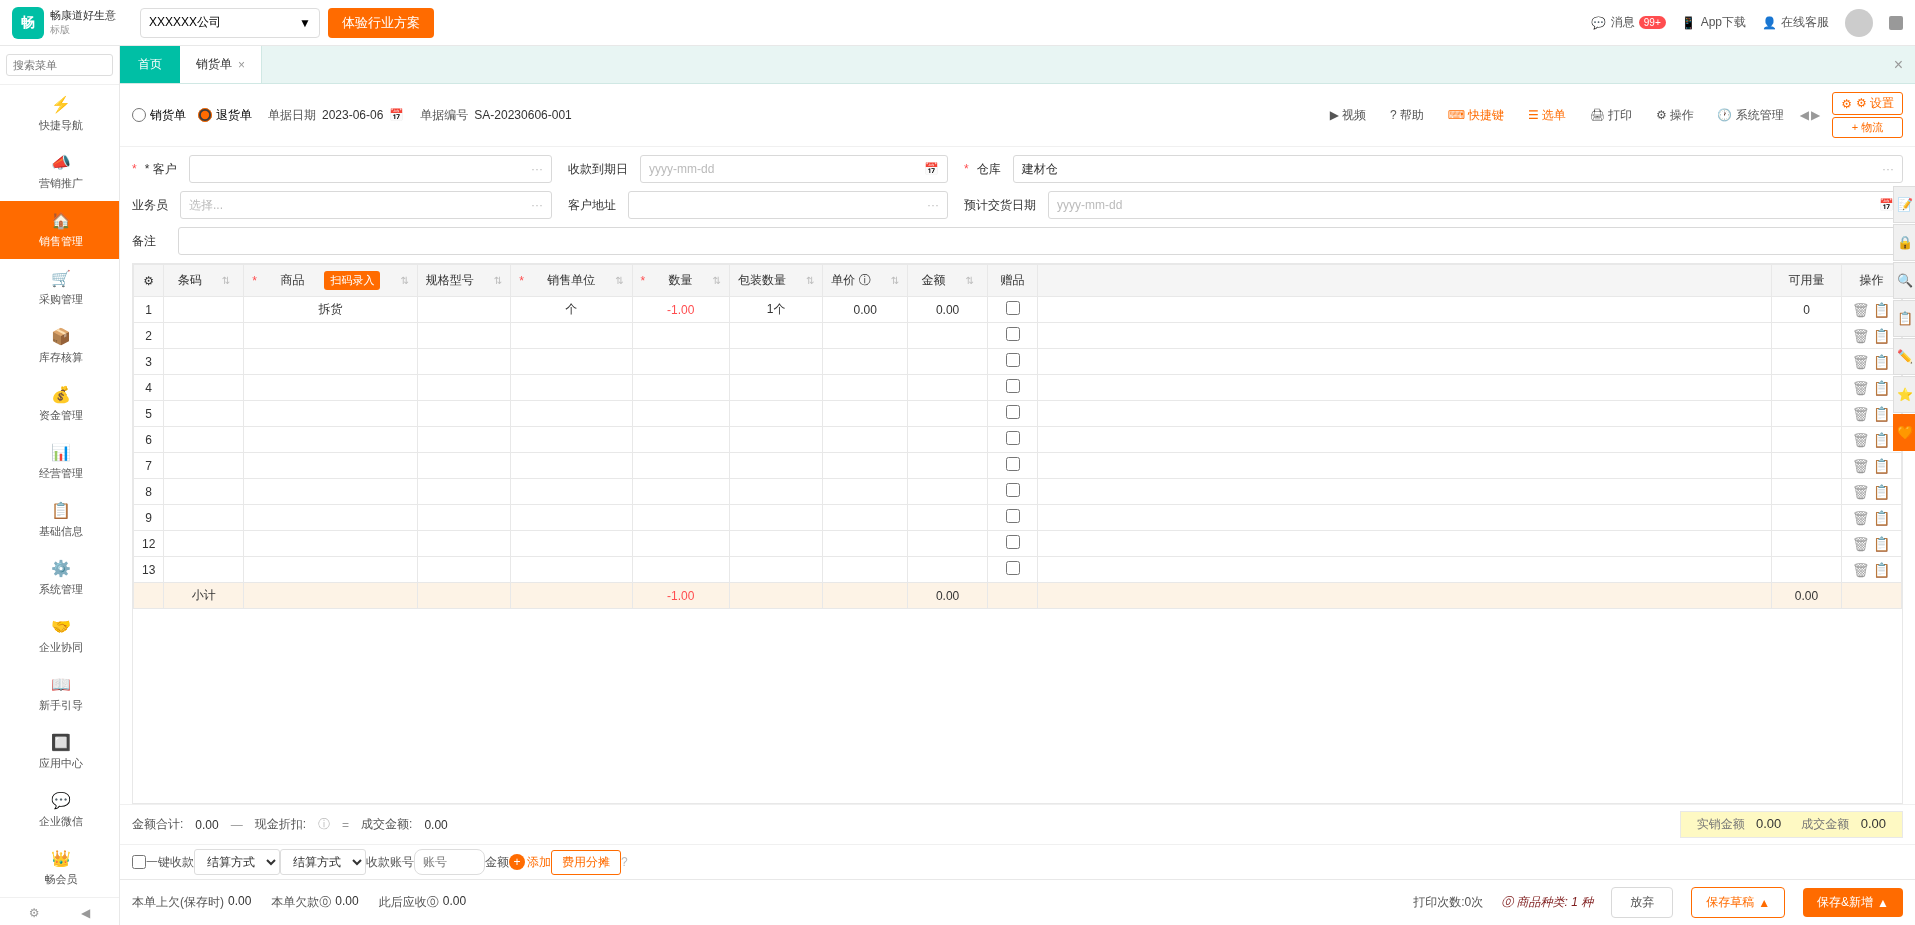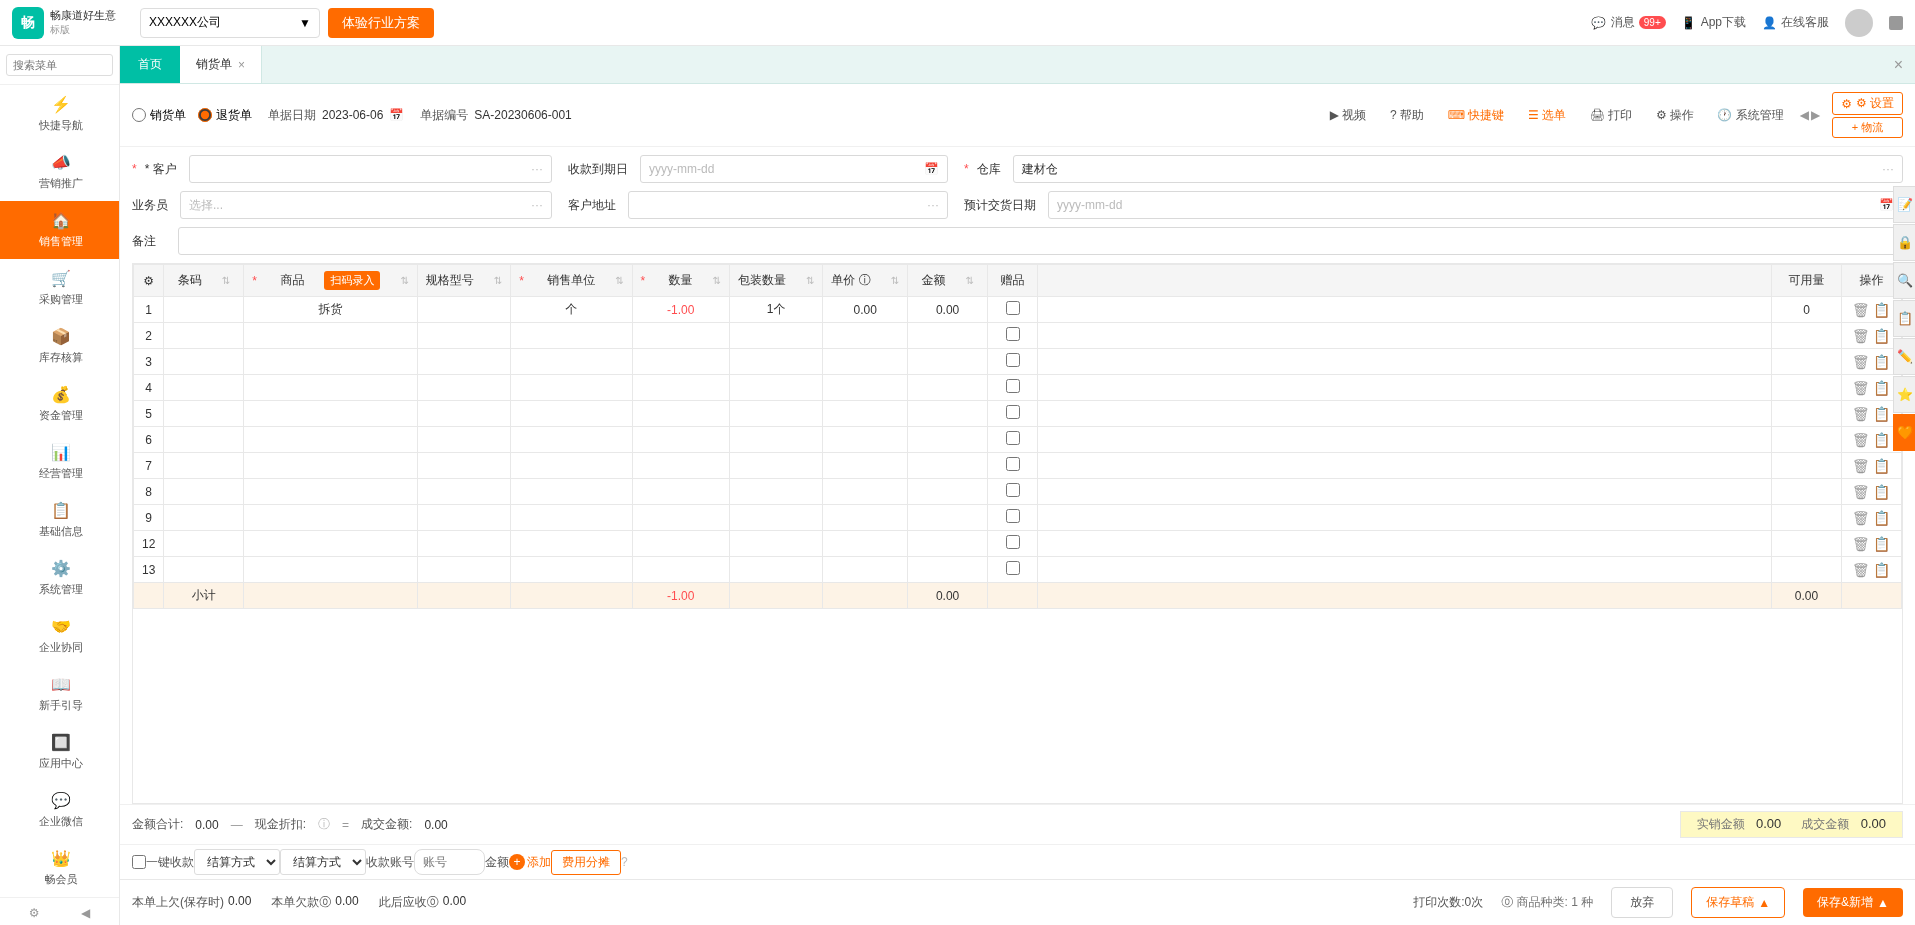--- a/index.html
+++ b/index.html
@@ -247,21 +247,21 @@
     .btn-save-draft {
       border: 1px solid #ff6b00; background: #fff; color: #ff6b00;
       padding: 6px 14px; border-radius: 4px; cursor: pointer;
       display: flex; align-items: center; gap: 4px;
     }
     .btn-save-new {
       background: #ff6b00; color: white;
       border: none; padding: 6px 14px; border-radius: 4px; cursor: pointer;
       display: flex; align-items: center; gap: 4px;
     }
-    .product-count { color: #737373; }
+    .product-count { color: #7f1d1d; font-style: italic; }
     .print-count { color: #555; }
     .summary-label { color: #777; font-size: 12px; }
     .summary-value { color: #333; font-weight: 500; font-size: 13px; }
 
     
     .cb { width: 14px; height: 14px; cursor: pointer; }
 
     
     .info-icon { color: #bbb; cursor: pointer; font-size: 12px; }
     .content-wrapper { position: relative; flex: 1; display: flex; flex-direction: column; overflow: hidden; }

